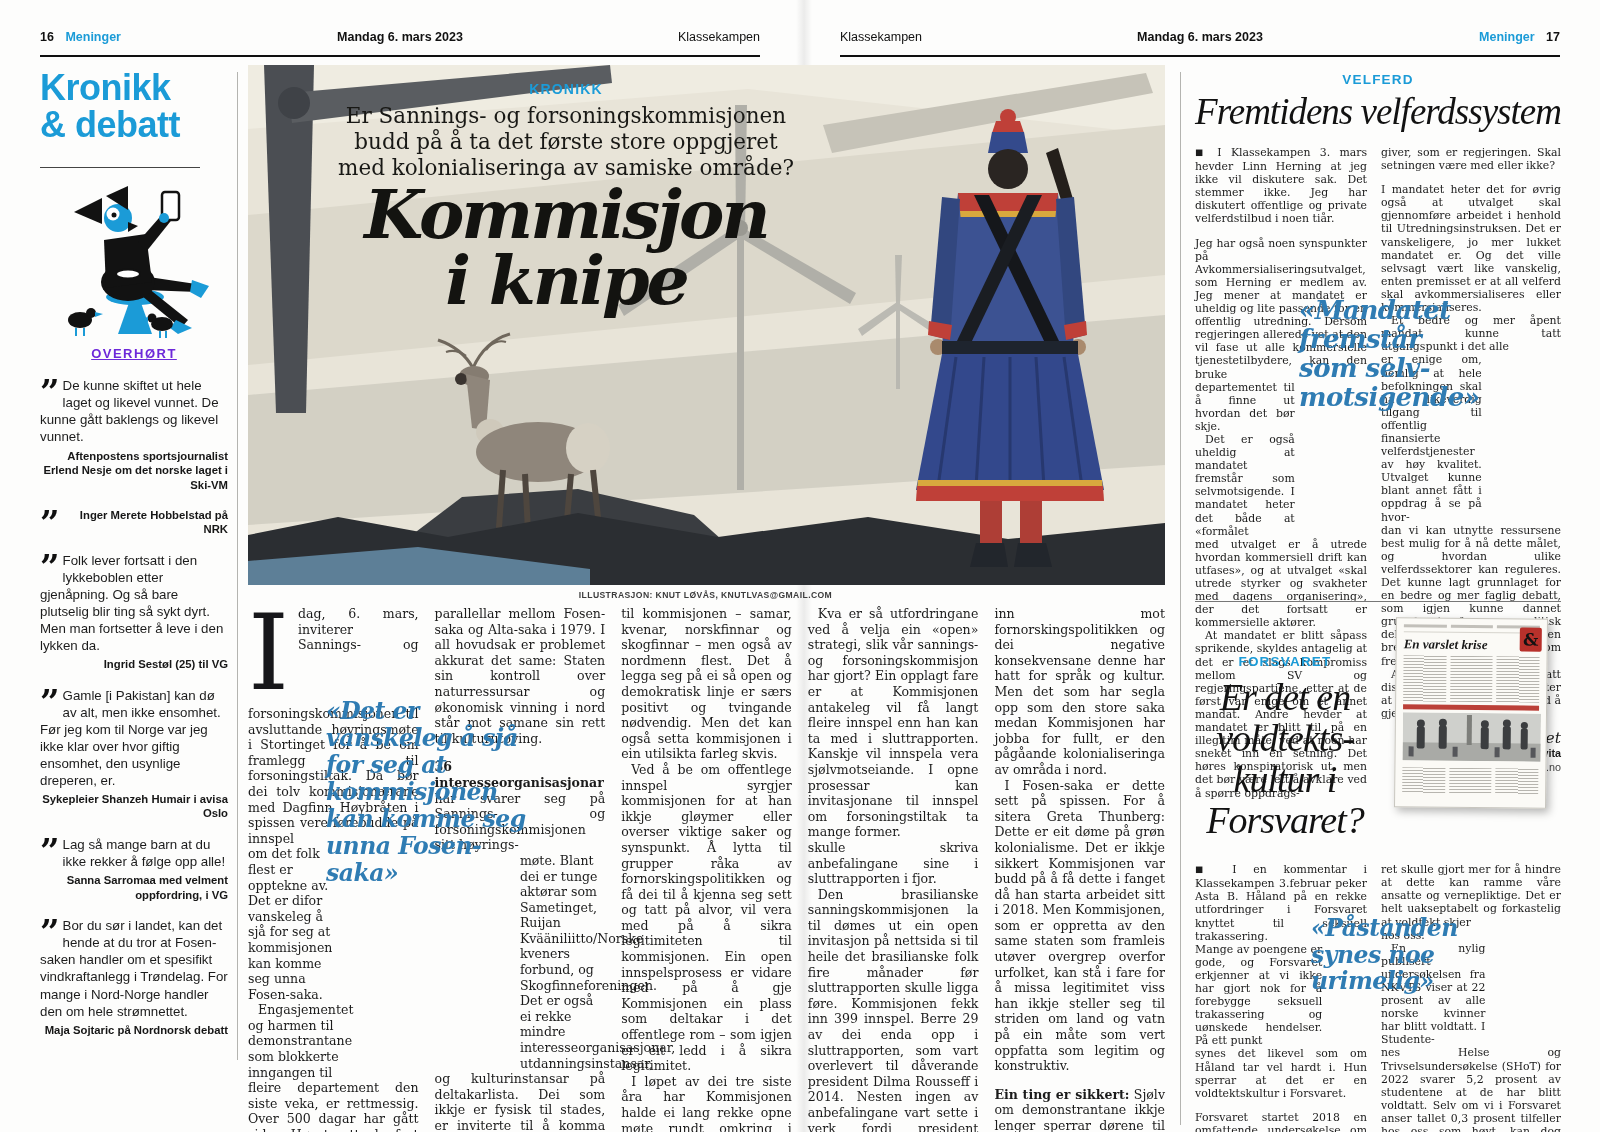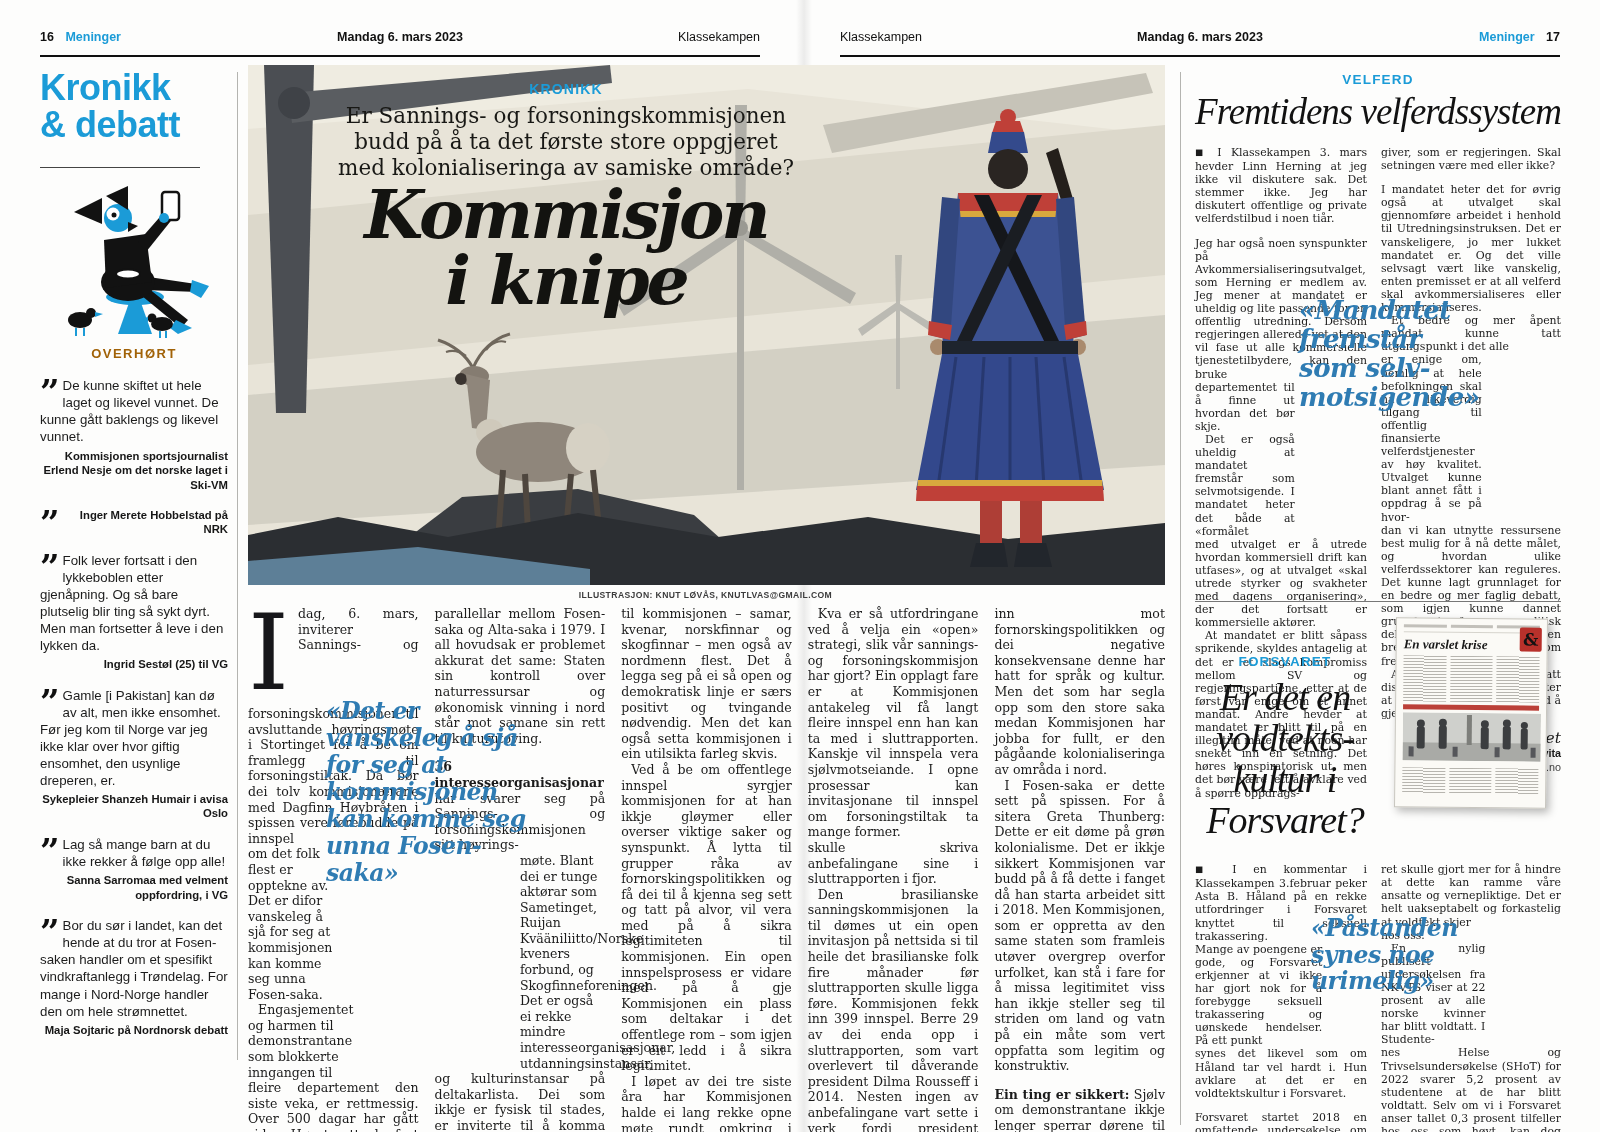--- a/index.html
+++ b/index.html
@@ -13,22 +13,22 @@
   .hdr .blue{color:#1b9bd7;text-align:center;}
   .hdr .plain{font-weight:400;}
   .fold{position:absolute;left:796px;top:0;width:16px;height:1132px;
         background:linear-gradient(90deg,rgba(0,0,0,0) 0%,rgba(0,0,0,.07) 50%,rgba(0,0,0,0) 100%);}
   .vrule{position:absolute;width:1px;background:#b4b4b0;}
   
   .sidebar{position:absolute;left:40px;top:70px;width:188px;}
   .sb-title{color:#1b9bd7;font-family:"Liberation Sans",sans-serif;font-weight:700;
             font-size:36px;line-height:1.02;letter-spacing:-.5px;white-space:pre-line;}
   .sb-rule{width:160px;border-top:1px solid #444;margin:24px 0 14px;}
-  .overhort{color:#a16207;font:700 13px "Liberation Sans",sans-serif;letter-spacing:1.5px;
-            text-align:center;margin:6px 0 16px;}
+  .overhort{color:#6d28d9;font:700 13px "Liberation Sans",sans-serif;letter-spacing:1.5px;
+            text-align:center;margin:6px 0 16px;text-decoration:underline;}
   .q{font:13.3px/1.28 "Liberation Sans",sans-serif;color:#1c1c1c;margin-bottom:15px;}
   .q .qm{float:left;font:700 34px/0.55 "DejaVu Serif",serif;color:#101010;margin:6px 5px 0 0;letter-spacing:-2px;}
   .qa{font:700 11.3px/1.3 "Liberation Sans",sans-serif;text-align:right;margin-top:3px;color:#161616;}
   
   .kronikk{position:absolute;left:248px;top:65px;width:917px;}
   .art-img{position:relative;width:917px;height:520px;overflow:hidden;background:#e8e4d8;}
   .k-overlay{position:absolute;left:18px;top:16px;width:600px;text-align:center;}
   .k-label{font:700 14px "Liberation Sans",sans-serif;color:#1b9bd7;letter-spacing:1.2px;}
   .k-kicker{font:400 21.5px/1.22 "DejaVu Serif",serif;color:#181815;margin-top:6px;white-space:pre-line;}
   .k-head{font:italic 700 68px/0.97 "DejaVu Serif",serif;letter-spacing:-3px;color:#131310;margin-top:0;white-space:pre-line;}
@@ -156,21 +156,21 @@
       <line x1="108" y1="149" x2="108" y2="156" stroke="#1b9bd7" stroke-width="2"></line>
     </g>
   </svg>
 
   <div class="overhort">OVERHØRT</div>
 
   <div>
 
       <div class="q">
         <span class="qm">”</span><span>De kunne skiftet ut hele laget og likevel vunnet. De kunne gått baklengs og likevel vunnet.</span>
-        <div class="qa">Kommisjonen sportsjournalist Erlend Nesje om det norske laget i Ski-VM</div>
+        <div class="qa">Aftenpostens sportsjournalist Erlend Nesje om det norske laget i Ski-VM</div>
       </div>
 
       <div class="q">
         <span class="qm">”</span>
         <div class="qa">Inger Merete Hobbelstad på NRK</div>
       </div>
 
       <div class="q">
         <span class="qm">”</span><span>Folk lever fortsatt i den lykkeboblen etter gjenåpning. Og så bare plutselig blir ting så sykt dyrt. Men man fortsetter å leve i den lykken da.</span>
         <div class="qa">Ingrid Sestøl (25) til VG</div>
@@ -429,21 +429,21 @@
 Forsvaret?</div>
   </div>
 
   <div class="f-body">
     <div class="pullq-f">«Påstanden synes noe urimelig»</div>
     <div class="lcol1">
       <div>
 
       <p class="lp sq"><span>I en kommentar i Klassekampen 3.februar peker Asta B. Håland på en rekke utfordringer i Forsvaret knyttet til seksuell trakassering.</span></p>
           <p class="lp nw72"><span>Mange av poengene er gode, og Forsvaret erkjenner at vi ikke har gjort nok for å forebygge seksuell trakassering og uønskede hendelser. På ett punkt</span></p>
-          <p class="lp"><span>synes det likevel som om Håland tar vel hardt i. Hun avklare at det er en voldtektskultur i Forsvaret.</span></p>
+          <p class="lp"><span>synes det likevel som om Håland tar vel hardt i. Hun sperrar at det er en voldtektskultur i Forsvaret.</span></p>
           <p class="lp lsp"><b>Forsvaret startet</b><span> 2018 en omfattende undersøkelse om mobbing og seksuell trakassering. I 2020 svarte 10118 på undersøkelsen. 30 personer av de 10118, som tilsvarer 3 promille, svarte at de hadde vært utsatt for voldtekt. Det synes vi i Forsvaret er et høyt tall. Vi erkjenner at Forsva-</span></p>
         </div>
     </div>
     <div class="lcol2">
       <div>
 
       <p class="lp"><span>ret skulle gjort mer for å hindre at dette kan ramme våre ansatte og vernepliktige. Det er helt uakseptabelt og forkastelig at voldtekt skjer</span></p>
           <p class="lp nr58"><span>hos oss.</span></p>
           <p class="lp nr58 ind"><span>En nylig publisert undersøkelsen fra NKVTS viser at 22 prosent av alle norske kvinner har blitt voldtatt. I Studente-</span></p>
           <p class="lp"><span>nes Helse og Trivselsundersøkelse (SHoT) for 2022 svarer 5,2 prosent av studentene at de har blitt voldtatt. Selv om vi i Forsvaret anser tallet 0,3 prosent tilfeller hos oss som høyt, kan dog påstanden fra Håland om en voldtektskultur i Forsvaret synes noe urimelig.</span></p>

